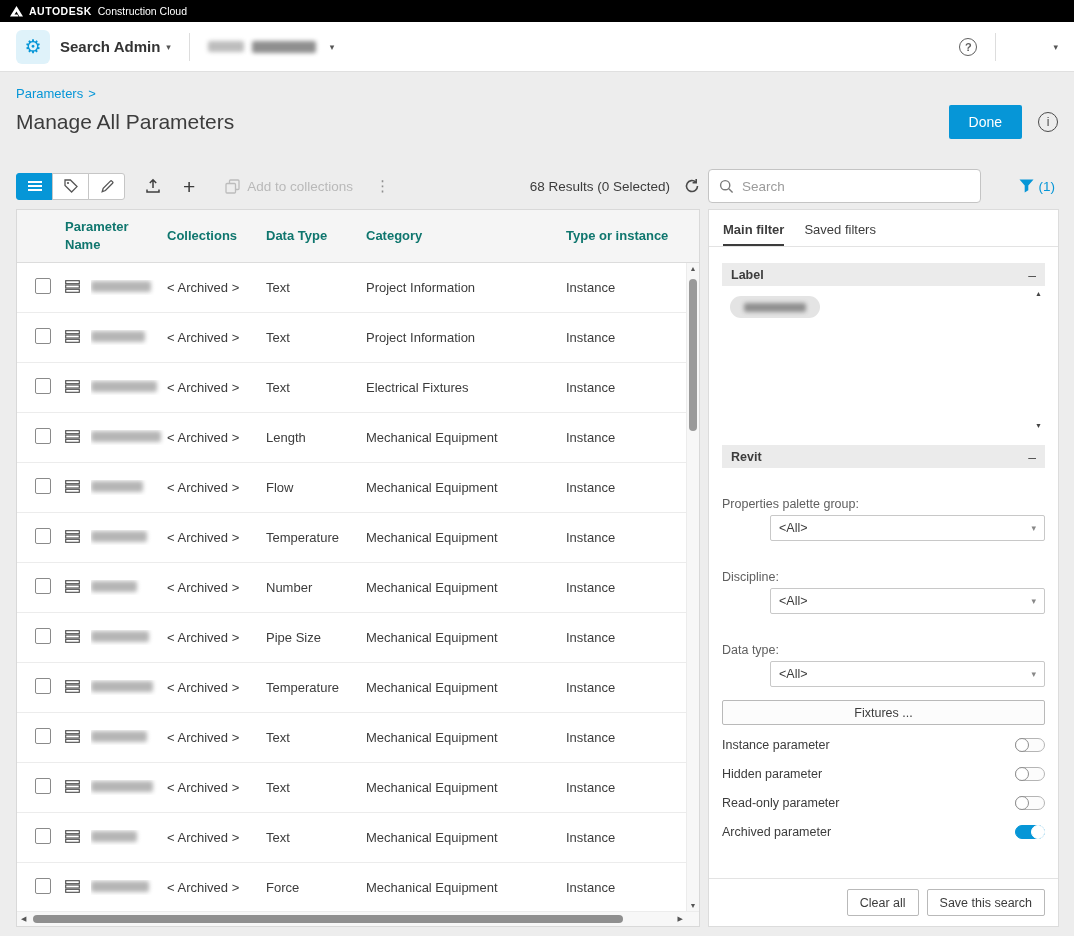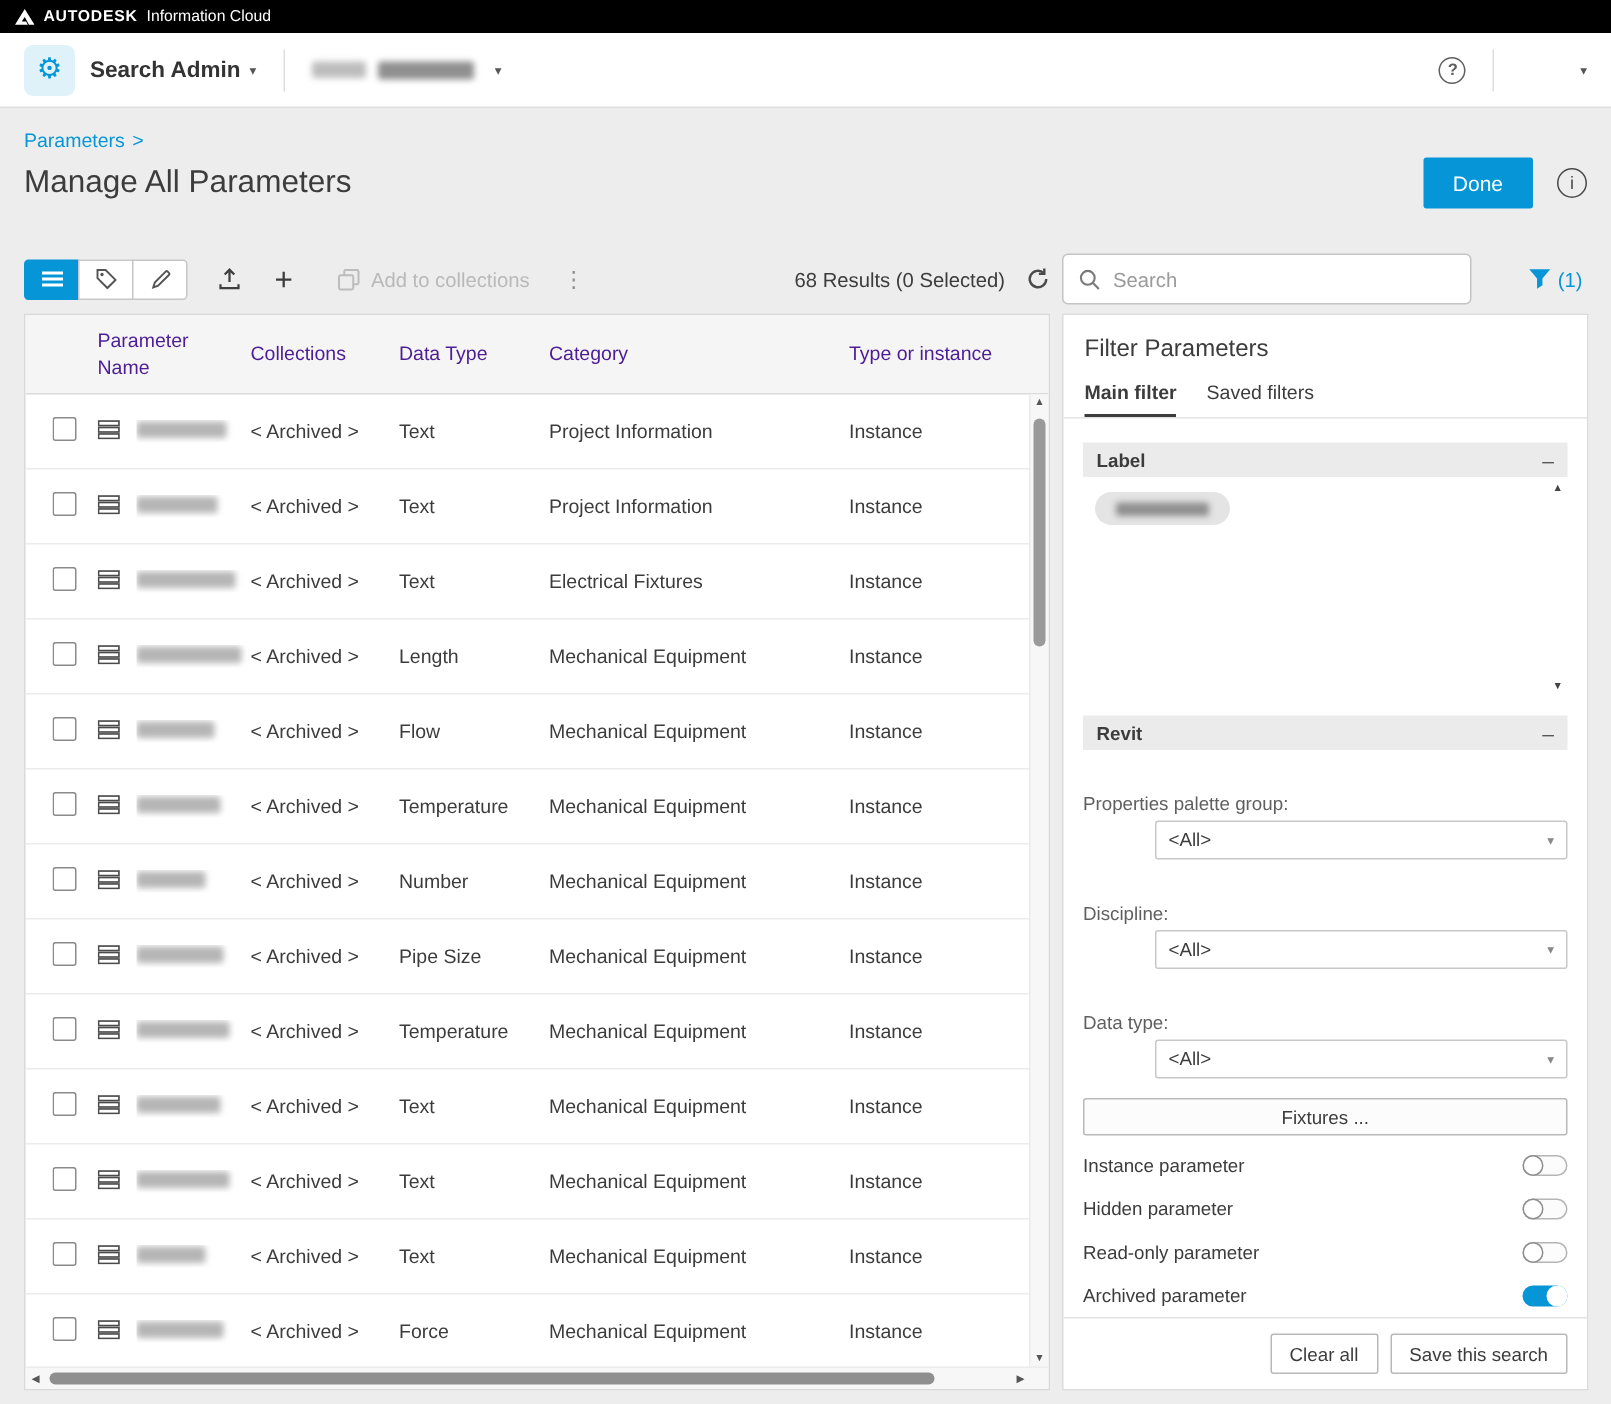--- a/index.html
+++ b/index.html
@@ -57,21 +57,21 @@
   .search-box input { border:none; outline:none; flex:1; font-size:13.5px; font-family:inherit; color:#3c3c3c; background:transparent; }
   .search-box input::placeholder { color:#9b9b9b; }
   .filter-toggle { margin-left:auto; margin-right:4px; display:flex; align-items:center; gap:5px; cursor:pointer; }
   .filter-count { color:#0696D7; font-size:13.5px; }
 
   
   .content { display:flex; gap:8px; margin:6px 15px 0 16px; height:718px; }
 
   
   .table-card { width:684px; background:#fff; border:1px solid #d9d9d9; position:relative; display:flex; flex-direction:column; overflow:hidden; }
-  .thead { display:grid; grid-template-columns:30px 102px 99px 100px 200px auto; padding-left:18px; background:#f5f5f5; height:53px; align-items:center; border-bottom:1px solid #dcdcdc; font-weight:normal; font-size:13px; color:#4c1d95; flex:0 0 auto; }
+  .thead { display:grid; grid-template-columns:30px 102px 99px 100px 200px auto; padding-left:18px; background:#f5f5f5; height:53px; align-items:center; border-bottom:1px solid #dcdcdc; font-weight:bold; font-size:13px; color:#0f766e; flex:0 0 auto; }
   .thead .hcell { padding-right:10px; line-height:1.35; }
   .tbody { flex:1; overflow:hidden; }
   .trow { display:grid; grid-template-columns:30px 26px 76px 99px 100px 200px auto; padding-left:18px; height:50px; align-items:center; border-bottom:1px solid #ececec; font-size:13px; }
   .checkbox { width:16px; height:16px; border:1px solid #8a8a8a; border-radius:2px; background:#fff; display:inline-block; cursor:pointer; }
   .name-blur { background:#b5b5b5; height:11px; }
   .cell { padding-right:8px; white-space:nowrap; overflow:hidden; }
 
   
   .vscroll { position:absolute; top:53px; right:0; bottom:15px; width:13px; background:#f7f7f7; border-left:1px solid #ececec; }
   .vscroll .arr { position:absolute; left:0; width:100%; text-align:center; font-size:7px; color:#555; cursor:pointer; }
@@ -116,21 +116,21 @@
   .fp-footer button { height:27px; padding:0 12px; border:1px solid #b9b9b9; background:#fff; border-radius:2px; font-size:12.5px; color:#3c3c3c; font-family:inherit; cursor:pointer; }
 </style>
 </head>
 <body>
 
 <div class="topbar">
   <svg width="13" height="11" viewBox="0 0 13 11">
     <path d="M0 10.5 L6.5 0 L13 10.5 H9.3 L6.5 5.4 L4.5 8.4 H7.4 L8.6 10.5 Z" fill="#ffffff"></path>
   </svg>
   <span class="brand">AUTODESK</span>
-  <span class="product">Information Cloud</span>
+  <span class="product">Construction Cloud</span>
 </div>
 
 <header class="app-header">
   <div class="gear-wrap">
     <span class="gear-glyph">⚙</span>
   </div>
   <span class="module-title">Search Admin</span>
   <span class="caret">▾</span>
   <div class="vdiv"></div>
   <div class="acct-sel">
@@ -447,21 +447,20 @@
       <span class="arr down">▼</span>
     </div>
     <div class="hscroll">
       <span class="arr left">◀</span>
       <span class="hthumb"></span>
       <span class="arr right">▶</span>
     </div>
   </div>
 
   <div class="filter-card">
-    <div class="fp-title">Filter Parameters</div>
     <div class="fp-tabs">
       <span class="fp-tab active">Main filter</span>
       <span class="fp-tab">Saved filters</span>
     </div>
 
     <div class="sect-bar">
       <span>Label</span>
       <span class="sect-minus">–</span>
     </div>
     <div class="label-content">

